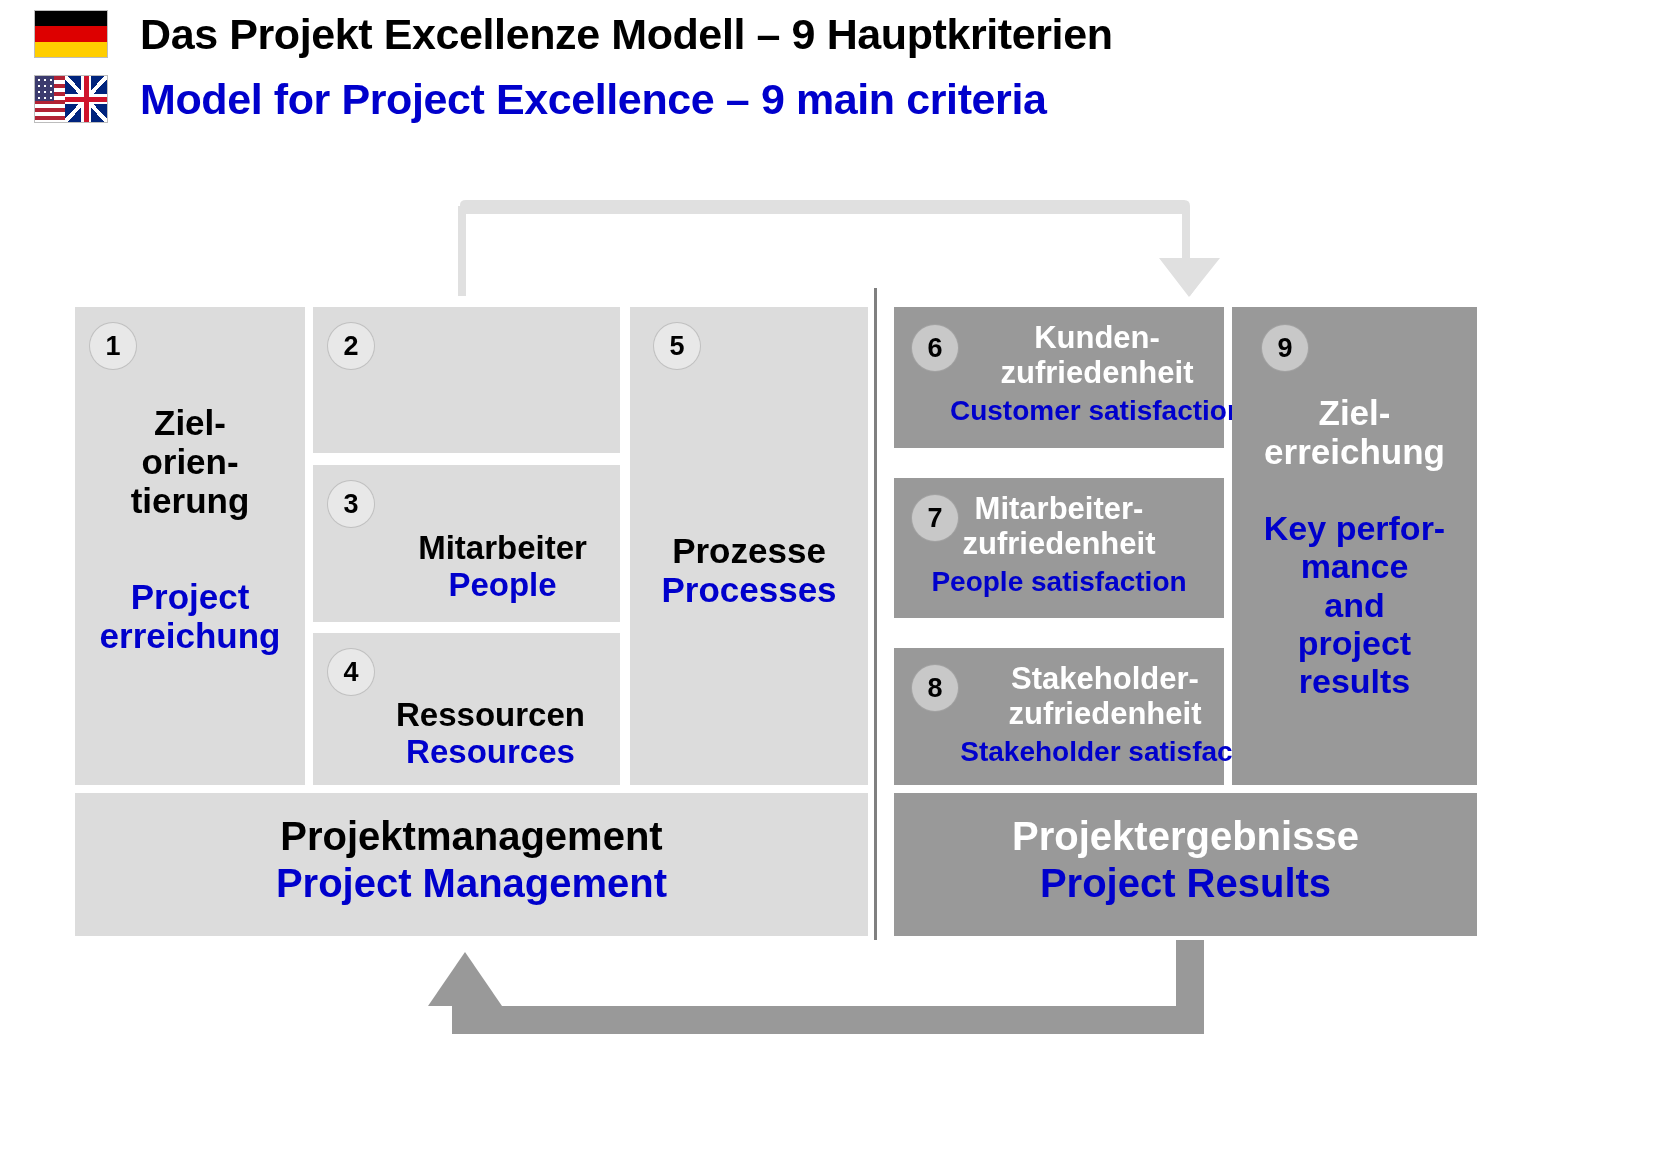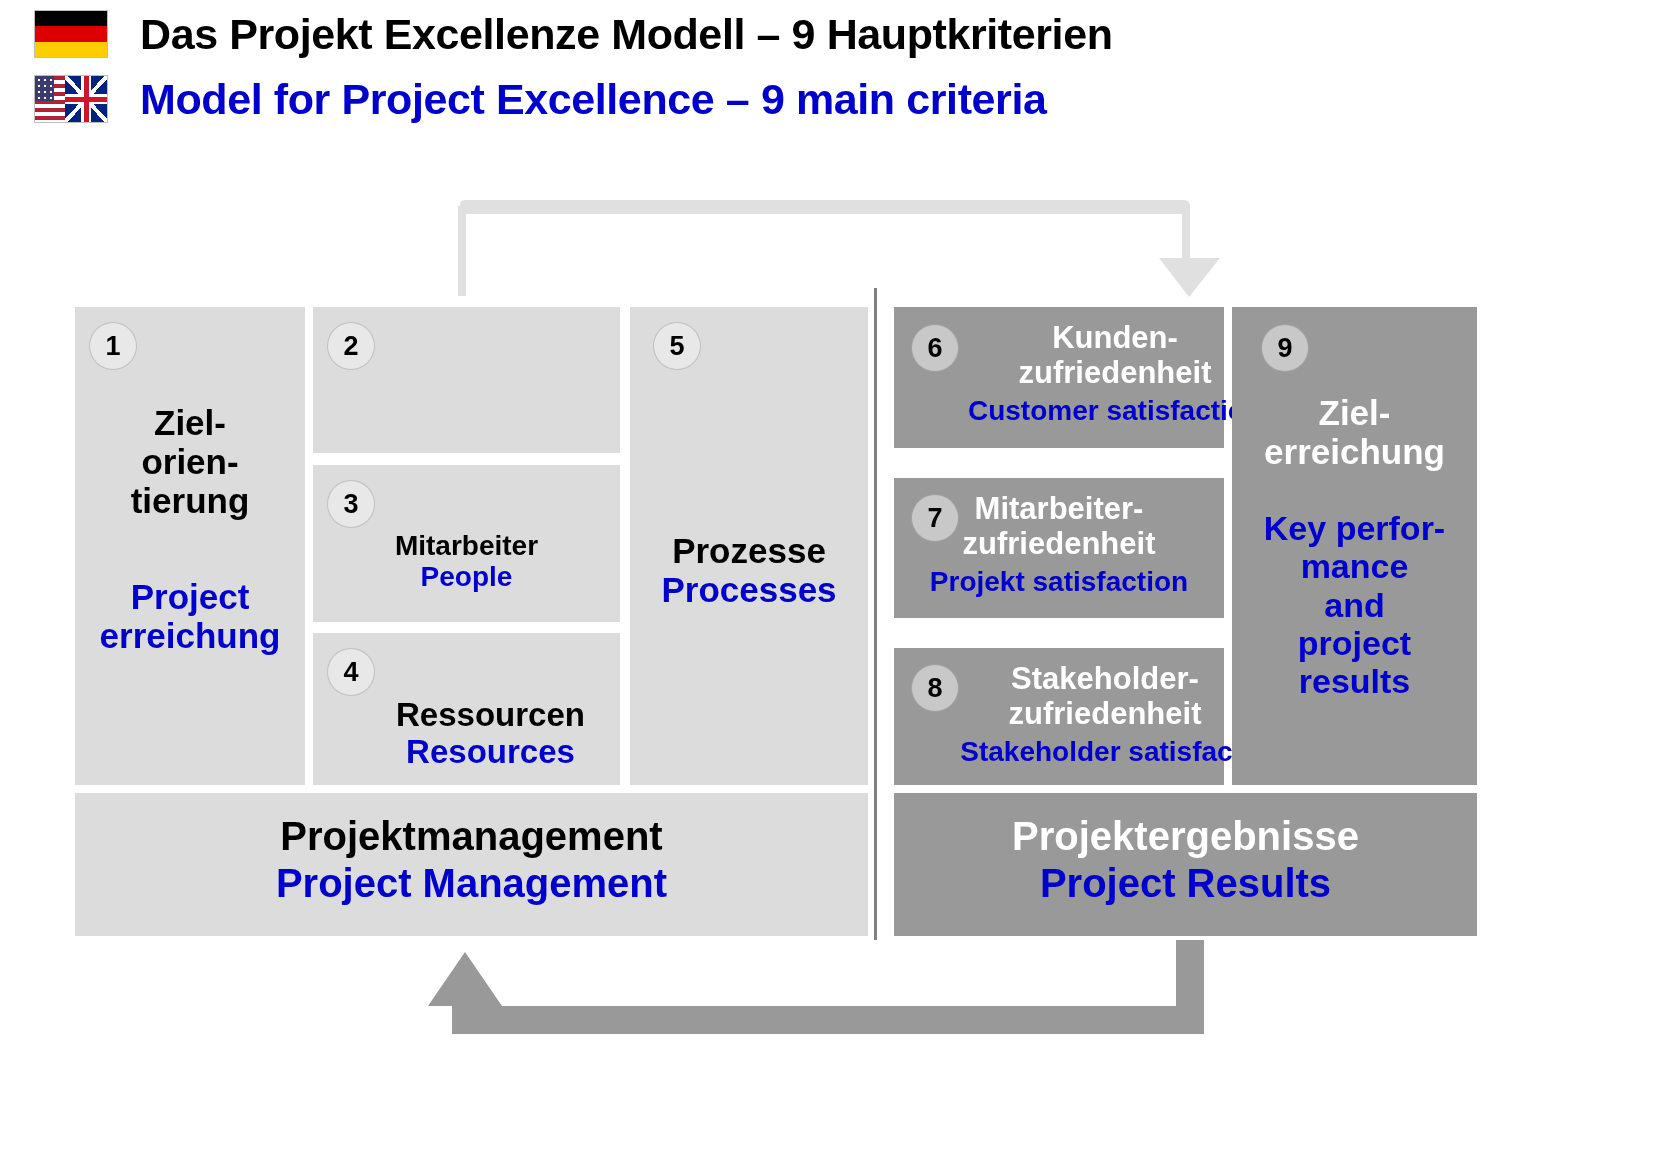--- a/index.html
+++ b/index.html
@@ -203,21 +203,21 @@
   #box-1 .lbl-en { margin-top: 56px; font-size: 35px; }
 
   
   #box-2 { left: 313px; top: 307px; width: 307px; height: 146px; }
   #box-2 .badge { left: 15px; top: 16px; }
   #box-2 .box-body { top: 52px; font-size: 33px; padding-left: 36px; }
 
   
   #box-3 { left: 313px; top: 465px; width: 307px; height: 157px; }
   #box-3 .badge { left: 15px; top: 16px; }
-  #box-3 .box-body { top: 65px; font-size: 28px; }
+  #box-3 .box-body { top: 65px; font-size: 33px; padding-left: 36px; }
 
   
   #box-4 { left: 313px; top: 633px; width: 307px; height: 152px; }
   #box-4 .badge { left: 15px; top: 16px; }
   #box-4 .box-body { top: 64px; font-size: 33px; padding-left: 24px; }
 
   
   #box-5 { left: 630px; top: 307px; width: 238px; height: 478px; }
   #box-5 .badge { left: 24px; top: 16px; }
   #box-5 .box-body { top: 212px; font-size: 35px; margin-top: 12px; }
@@ -228,21 +228,21 @@
     left: 874px;
     top: 288px;
     width: 3px;
     height: 652px;
     background: #808080;
   }
 
   
   #box-6 { left: 894px; top: 307px; width: 330px; height: 141px; }
   #box-6 .badge { left: 18px; top: 18px; }
-  #box-6 .box-body { top: 14px; font-size: 31px; padding-left: 56px; }
+  #box-6 .box-body { top: 14px; font-size: 31px; padding-left: 38px; }
   #box-6 .lbl-en { font-size: 28px; margin-top: 5px; padding-left: 0; }
 
   
   #box-7 { left: 894px; top: 478px; width: 330px; height: 140px; }
   #box-7 .badge { left: 18px; top: 17px; }
   #box-7 .box-body { top: 14px; font-size: 31px; }
   #box-7 .lbl-en { font-size: 28px; margin-top: 5px; padding-left: 0; }
 
   
   #box-8 { left: 894px; top: 648px; width: 330px; height: 137px; }
@@ -350,21 +350,21 @@
     <div class="box-body">
       <span class="lbl-de"><span>Kunden-</span><br><span>zufriedenheit</span></span>
       <span class="lbl-en">Customer satisfaction</span>
     </div>
   </div>
 
   <div class="box box-dark on-dark" id="box-7">
     <div class="badge badge-dark">7</div>
     <div class="box-body">
       <span class="lbl-de"><span>Mitarbeiter-</span><br><span>zufriedenheit</span></span>
-      <span class="lbl-en">Projekt satisfaction</span>
+      <span class="lbl-en">People satisfaction</span>
     </div>
   </div>
 
   <div class="box box-dark on-dark" id="box-8">
     <div class="badge badge-dark">8</div>
     <div class="box-body">
       <span class="lbl-de"><span>Stakeholder-</span><br><span>zufriedenheit</span></span>
       <span class="lbl-en">Stakeholder satisfact.</span>
     </div>
   </div>

